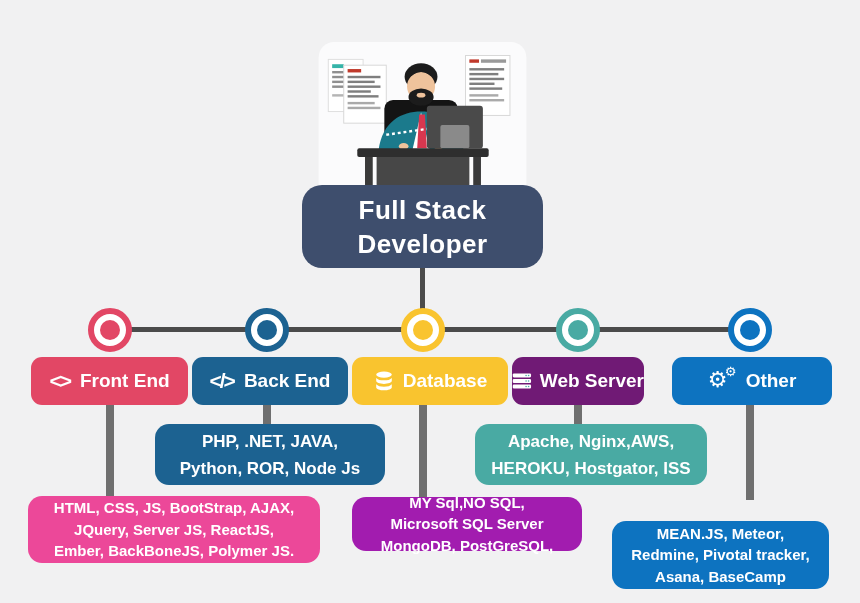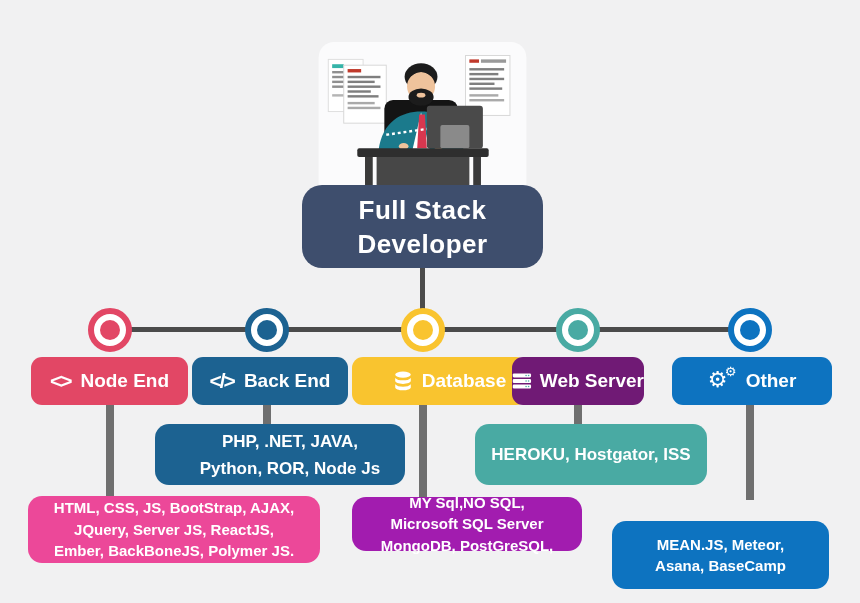--- a/index.html
+++ b/index.html
@@ -53,36 +53,36 @@
 
   
   .hdr{
     position:absolute;top:357px;height:48px;border-radius:11px;z-index:2;
     display:flex;align-items:center;justify-content:center;gap:8px;
     color:#fff;font-weight:bold;font-size:19px;white-space:nowrap;
   }
   .hdr .txticon{font-weight:bold;font-size:21px;letter-spacing:-2px;padding-right:2px;}
   #hdr-front-end {left:31px; width:157px;background:#e24765;}
   #hdr-back-end  {left:192px;width:156px;background:#1c6291;}
-  #hdr-database  {left:352px;width:156px;background:#f9c42f;padding-left:19px;}
+  #hdr-database  {left:352px;width:156px;background:#f9c42f;}
   #hdr-web-server{left:512px;width:132px;background:#701a75;}
   #hdr-other     {left:672px;width:160px;background:#0d73c0;}
   .gear-wrap{position:relative;width:30px;height:26px;}
   .gear-big{position:absolute;left:0;top:1px;font-size:22px;line-height:22px;font-family:"DejaVu Sans",sans-serif;}
   .gear-small{position:absolute;left:17px;top:-3px;font-size:13px;line-height:13px;font-family:"DejaVu Sans",sans-serif;}
 
   
   .items{
     position:absolute;border-radius:14px;z-index:2;color:#fff;font-weight:bold;
     display:flex;flex-direction:column;align-items:center;justify-content:center;
     text-align:center;
   }
   .items.l2{font-size:17px;line-height:27px;}
   .items.l3{font-size:15px;line-height:21.5px;}
-  #items-back-end  {left:155px;top:424px;width:230px;height:61px;background:#1c6291;padding-left:20px;}
+  #items-back-end  {left:155px;top:424px;width:230px;height:61px;background:#1c6291;}
   #items-web-server{left:475px;top:424px;width:232px;height:61px;background:#49aaa3;}
   #items-front-end {left:28px; top:496px;width:292px;height:67px;background:#ec4899;}
   #items-database  {left:352px;top:497px;width:230px;height:54px;background:#a21caf;}
   #items-other     {left:612px;top:521px;width:217px;height:68px;background:#0d73c0;}
 </style>
 </head>
 <body>
 
 <div>
 
@@ -176,21 +176,21 @@
     </div>
   <div id="node-web-server" class="node">
       <span class="dot"></span>
     </div>
   <div id="node-other" class="node">
       <span class="dot"></span>
     </div>
 
   <div id="hdr-front-end" class="hdr">
     <span class="txticon">&lt;&gt;</span>
-    <span>Node End</span>
+    <span>Front End</span>
   </div>
 
   <div id="hdr-back-end" class="hdr">
     <span class="txticon">&lt;/&gt;</span>
     <span>Back End</span>
   </div>
 
   <div id="hdr-database" class="hdr">
     <svg width="22" height="22" viewBox="0 0 24 24">
       <ellipse cx="12" cy="5" rx="8.5" ry="3.4" fill="#ffffff"></ellipse>
@@ -222,33 +222,35 @@
     </span>
     <span>Other</span>
   </div>
 
   <div id="items-back-end" class="items l2">
     <div>PHP, .NET, JAVA,</div>
     <div>Python, ROR, Node Js</div>
   </div>
 
   <div id="items-web-server" class="items l2">
+    <div>Apache, Nginx,AWS,</div>
     <div>HEROKU, Hostgator, ISS</div>
   </div>
 
   <div id="items-front-end" class="items l3">
     <div>HTML, CSS, JS, BootStrap, AJAX,</div>
     <div>JQuery,  Server JS, ReactJS,</div>
     <div>Ember, BackBoneJS, Polymer JS.</div>
   </div>
 
   <div id="items-database" class="items l3">
     <div>MY Sql,NO SQL,</div>
     <div>Microsoft SQL Server</div>
     <div>MongoDB, PostGreSQL,</div>
   </div>
 
   <div id="items-other" class="items l3">
     <div>MEAN.JS, Meteor,</div>
+    <div>Redmine, Pivotal tracker,</div>
     <div>Asana, BaseCamp</div>
   </div>
 
 </div>
 
 </body></html>

